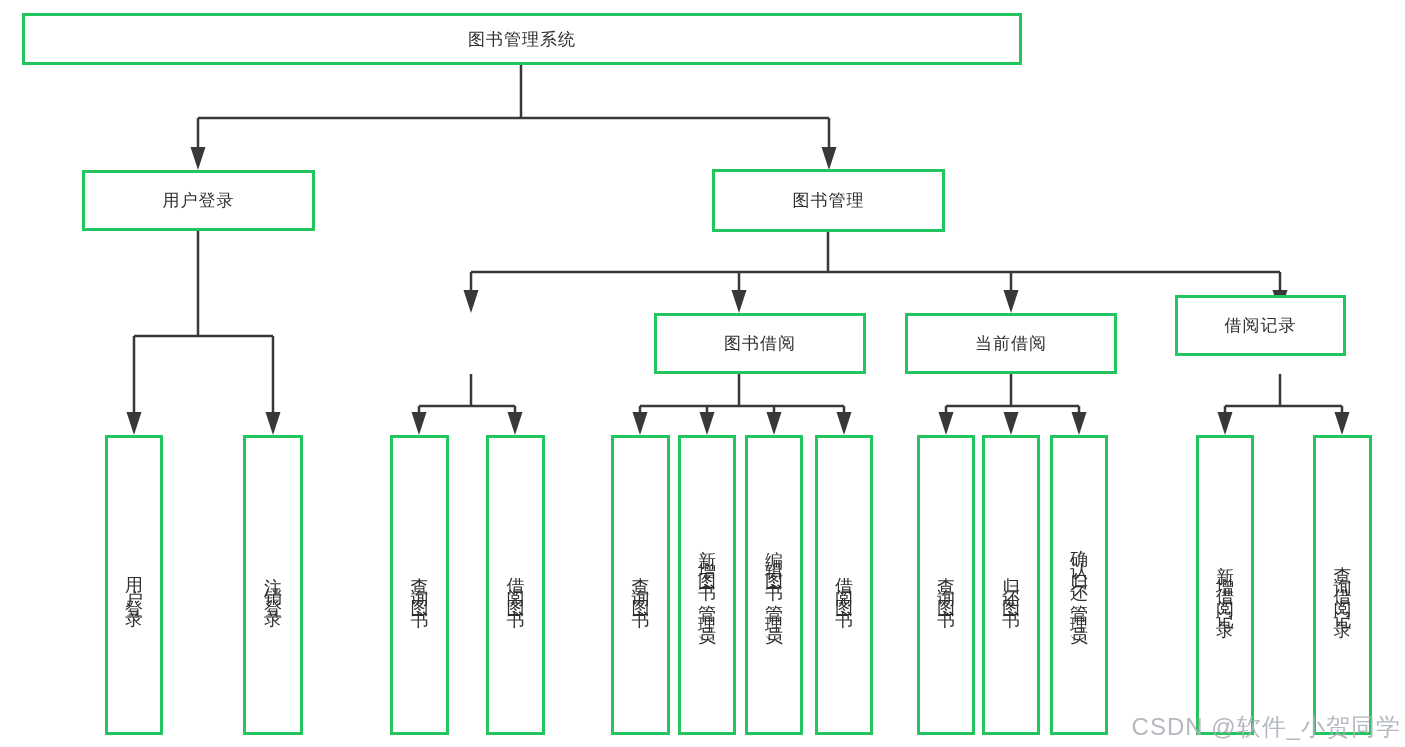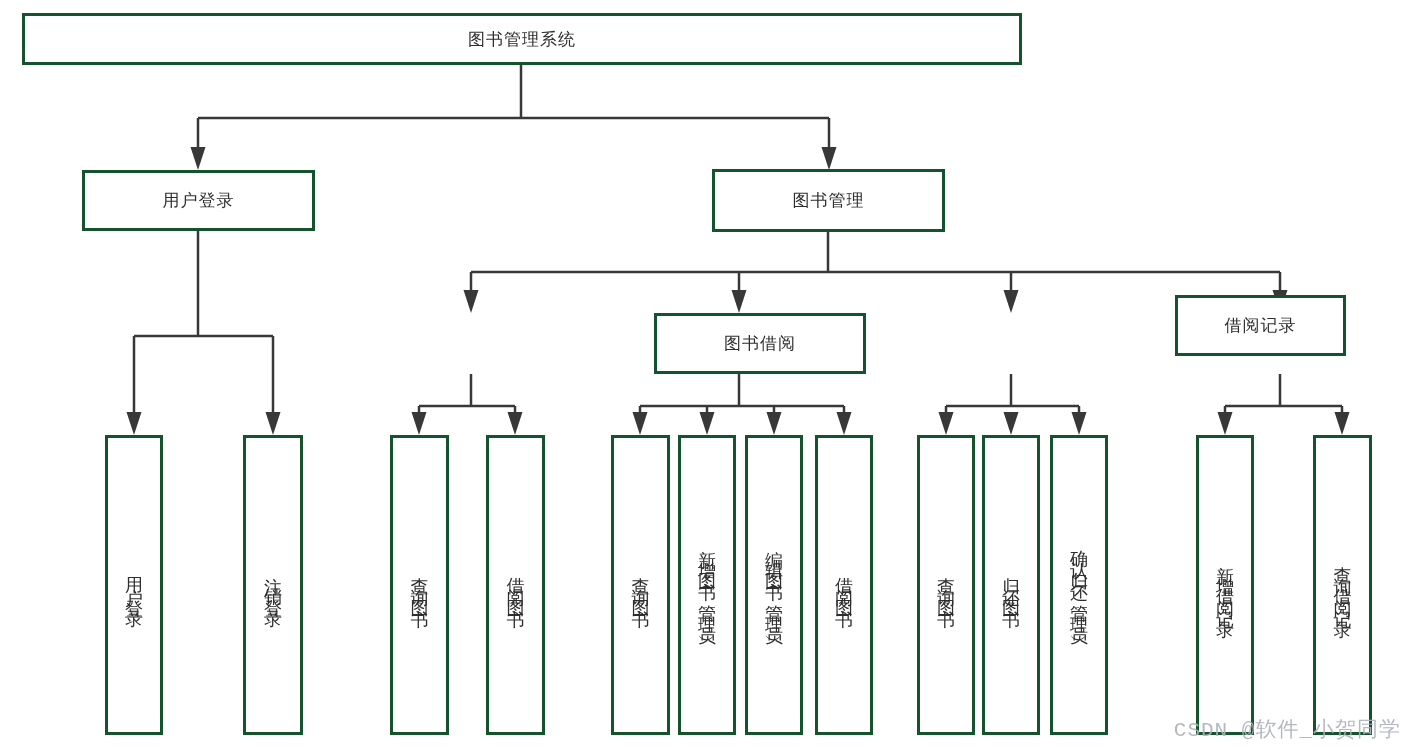--- a/index.html
+++ b/index.html
@@ -2,33 +2,33 @@
 <html><head>
 <meta charset="utf-8">
 <style>
   html,body{margin:0;padding:0;background:#ffffff;}
   .stage{
     position:relative;width:1405px;height:747px;background:#ffffff;
     font-family:"Liberation Sans","DejaVu Sans",sans-serif;overflow:hidden;
   }
   .connector-layer{position:absolute;left:0;top:0;z-index:1;}
   .box{
-    position:absolute;box-sizing:border-box;border:3px solid #14532d;background:#ffffff;
+    position:absolute;box-sizing:border-box;border:3px solid #22c55e;background:#ffffff;
     display:flex;align-items:center;justify-content:center;
     color:#2e2e2e;z-index:2;
   }
   .hbox{font-size:17px;font-weight:500;letter-spacing:1px;}
   .vtext{
     writing-mode:vertical-rl;text-orientation:mixed;
     font-size:18px;font-weight:500;line-height:1;letter-spacing:11px;
     white-space:nowrap;
   }
   .watermark{
     position:absolute;right:4px;bottom:4px;z-index:3;
-    font-size:21px;color:rgba(174,179,186,0.92);letter-spacing:1px;font-family:Liberation Mono, monospace;
+    font-size:24px;color:rgba(174,179,186,0.92);letter-spacing:1px;
   }
   
   #nd-root   {left:22px;  top:13px;  width:1000px;height:52px;}
   #nd-login  {left:82px;  top:170px; width:233px; height:61px;}
   #nd-mgmt   {left:712px; top:169px; width:233px; height:63px;}
   #nd-newbook{left:363px; top:313px; width:217px; height:61px;}
   #nd-borrow {left:654px; top:313px; width:212px; height:61px;}
   #nd-current{left:905px; top:313px; width:212px; height:61px;}
   #nd-records{left:1175px;top:295px; width:171px; height:61px;}
   #nd-u1{left:105px; top:435px;width:58px;height:300px;}
@@ -81,20 +81,21 @@
         <polygon points="1334.5,412 1349.5,412 1342,435"></polygon>
       </g>
   </svg>
 
   <div class="box hbox" id="nd-root">图书管理系统</div>
 
   <div class="box hbox" id="nd-login">用户登录</div>
   <div class="box hbox" id="nd-mgmt">图书管理</div>
 
   <div class="box hbox" id="nd-borrow">图书借阅</div>
+  <div class="box hbox" id="nd-current">当前借阅</div>
   <div class="box hbox" id="nd-records">借阅记录</div>
 
   <div class="box" id="nd-u1">
     <span class="vtext">用户登录</span>
   </div>
   <div class="box" id="nd-u2">
     <span class="vtext">注销登录</span>
   </div>
 
   <div class="box" id="nd-n1">

